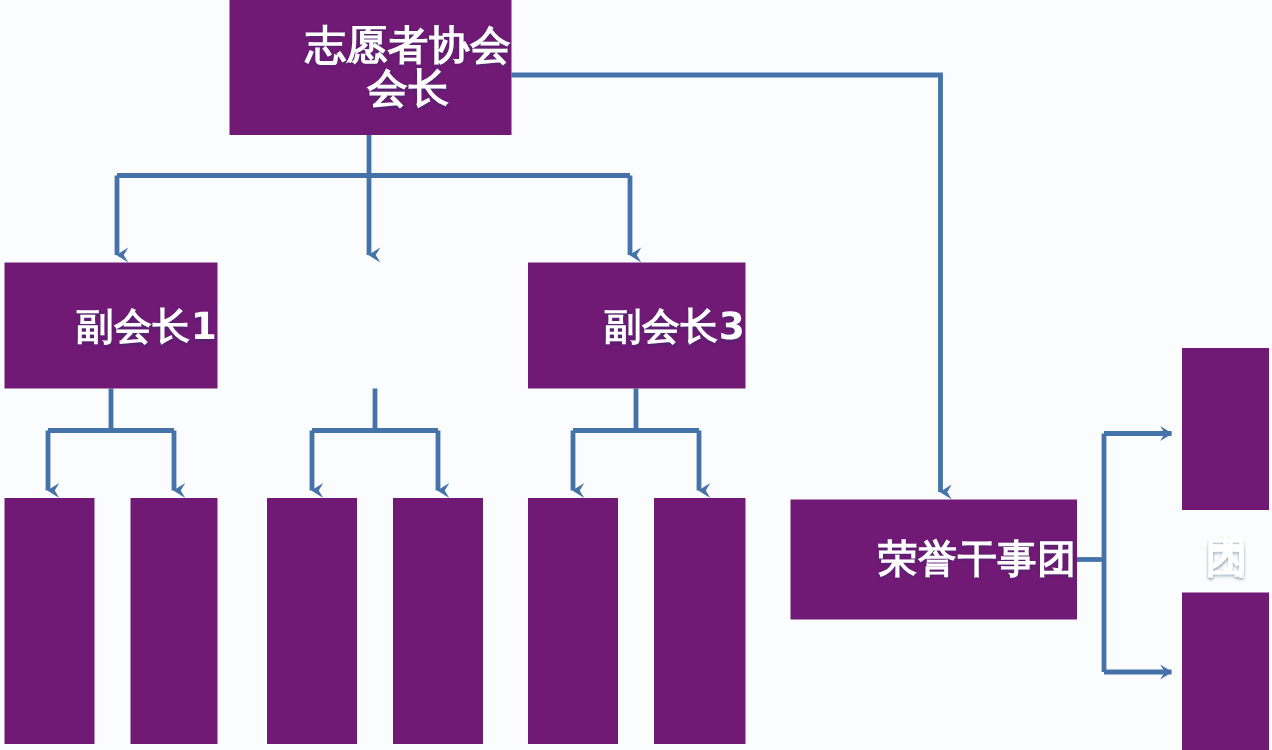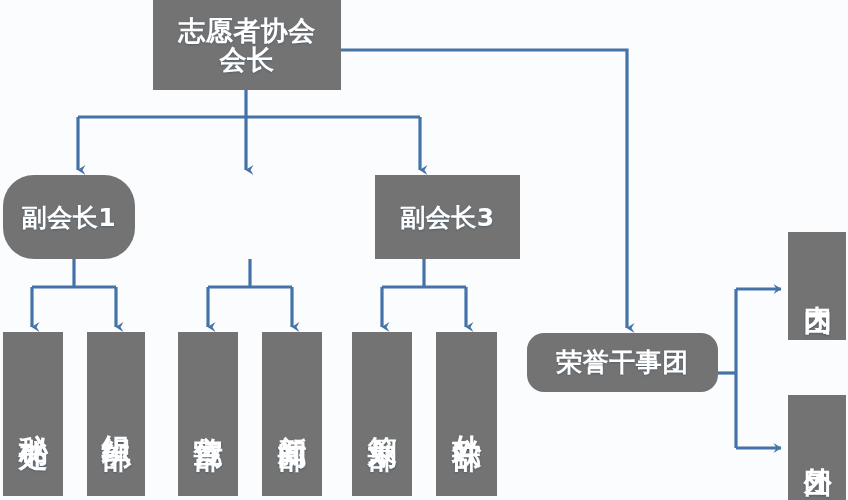--- a/index.html
+++ b/index.html
@@ -21,24 +21,24 @@
     left: 0;
     top: 0;
     width: 848px;
     height: 500px;
     z-index: 1;
   }
   
   .node {
     position: absolute;
     z-index: 2;
-    background: #737373;
+    background: #701a75;
     display: flex;
     align-items: center;
-    justify-content: center;
+    justify-content: flex-end;
     box-sizing: border-box;
     color: #ffffff;
     font-weight: 700;
     line-height: 1.08;
     text-align: center;
     letter-spacing: 0.5px;
     text-shadow: 0 1px 2px rgba(0,60,100,0.30);
   }
   .node .label {
     display: block;
@@ -51,23 +51,23 @@
     width: 188px;
     height: 90px;
     font-size: 27px;
   }
   
   .node-vp {
     top: 175px;
     height: 84px;
     font-size: 25px;
   }
-  .vp-1 { left: 3px;   width: 132px; border-radius: 31px; }
+  .vp-1 { left: 3px;   width: 142px; }
   .vp-2 { left: 178px; width: 144px; }
-  .vp-3 { left: 352px; width: 145px; margin-left: 23px; }
+  .vp-3 { left: 352px; width: 145px; }
   
   .node-dept {
     top: 332px;
     height: 164px;
     font-size: 29px;
     writing-mode: vertical-rl;
     text-orientation: upright;
     letter-spacing: 3px;
     padding-top: 4px;
   }
@@ -75,23 +75,22 @@
   .dept-2 { left: 87px;  width: 58px; }
   .dept-3 { left: 178px; width: 60px; }
   .dept-4 { left: 262px; width: 60px; }
   .dept-5 { left: 352px; width: 60px; }
   .dept-6 { left: 436px; width: 61px; }
   
   .node-honor {
     left: 527px;
     top: 333px;
     width: 191px;
-    height: 59px;
+    height: 80px;
     font-size: 26px;
-    border-radius: 17px;
   }
   
   .node-team {
     left: 788px;
     width: 58px;
     font-size: 28px;
     writing-mode: vertical-rl;
     text-orientation: upright;
     letter-spacing: 3px;
   }

